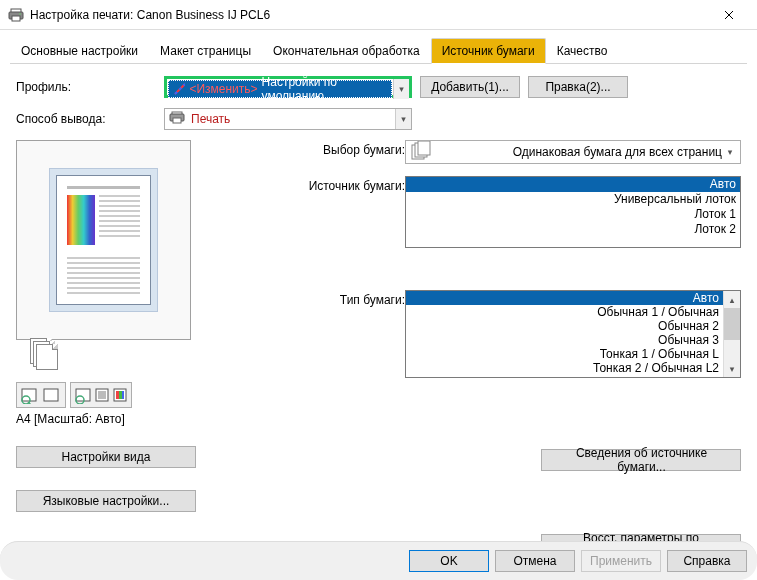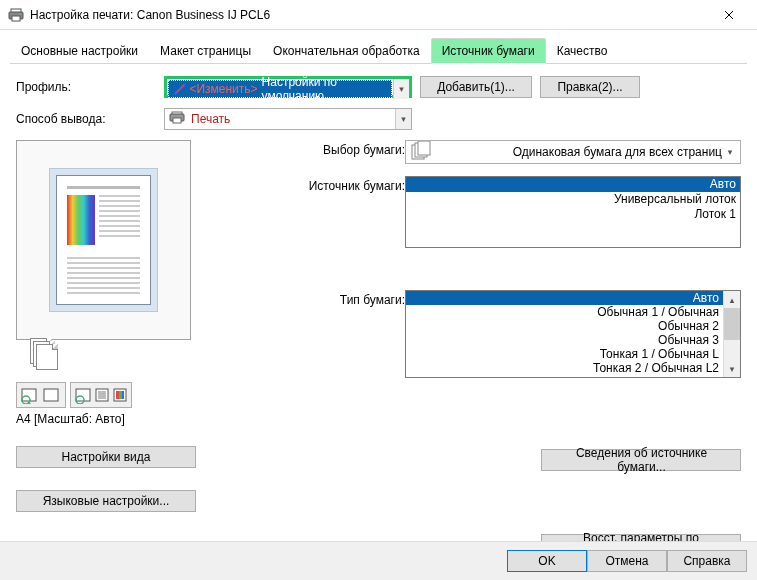--- a/index.html
+++ b/index.html
@@ -7,21 +7,21 @@
 
 .titlebar { display: flex; align-items: center; height: 30px; padding: 0 8px; border-bottom: 1px solid #ddd; }
 .titlebar .icon { width: 16px; height: 16px; margin-right: 6px; }
 .titlebar .title { flex: 1; color: #000; }
 .titlebar .close { width: 40px; height: 28px; display: flex; align-items: center; justify-content: center; font-size: 14px; }
 
 .content { padding: 8px 10px 4px 10px; }
 
 .tabs { display: flex; border-bottom: 1px solid #d4d4d4; position: relative; }
 .tab { padding: 5px 10px; border: 1px solid transparent; border-bottom: none; cursor: pointer; color: #000; }
-.tab.active { border: 1px solid #d4d4d4; border-bottom: 1px solid #fff; background: #86efac; margin-bottom: -1px; border-top-left-radius: 2px; border-top-right-radius: 2px; }
+.tab.active { border: 1px solid #d4d4d4; border-bottom: 1px solid #fff; background: #eab308; margin-bottom: -1px; border-top-left-radius: 2px; border-top-right-radius: 2px; }
 
 .tab-panel { padding: 12px 6px 6px 6px; }
 
 .row { display: flex; align-items: center; margin-bottom: 10px; gap: 8px; }
 .row .label { width: 140px; color: #000; }
 
 .profile-select { flex: 0 0 248px; height: 22px; border: 3px solid #22c55e; display: flex; background: #fff; position: relative; }
 .profile-inner { flex: 1; height: 18px; margin: 1px; background: #0a64ad; border: 1px dotted #fff; display: flex; align-items: center; padding: 0 4px; color: #fff; gap: 4px; }
 .profile-select .arrow { width: 16px; height: 20px; display: flex; align-items: center; justify-content: center; border-left: 1px solid #ccc; background: #f0f0f0; }
 
@@ -83,21 +83,21 @@
 .scrollbar .thumb { position:absolute; top:0; left:0; right:0; height:32px; background:#cdcdcd; }
 
 .bottom-buttons { display:flex; justify-content:space-between; margin-top:20px; gap:8px; }
 .bottom-buttons .left-btns { display:flex; flex-direction:column; gap:22px; }
 .bottom-buttons .left-btns .btn { width:180px; }
 .bottom-buttons .right-btn .btn { width:200px;padding-left:15px; }
 
 .restore-row { display:flex; justify-content:flex-end; margin-top:22px; margin-bottom:4px; }
 .restore-row .btn { width:200px; }
 
-.dialog-footer { border-top: 1px solid #ddd; padding: 8px 10px; display:flex; justify-content:flex-end; background:#f0f0f0; position:absolute; bottom:0; left:0; right:0; }
+.dialog-footer { border-top: 1px solid #ddd; padding: 8px 10px; display:flex; justify-content:flex-end; gap:6px; background:#f0f0f0; position:absolute; bottom:0; left:0; right:0;border-radius:18px; }
 .dialog-footer .btn { width:80px; height:22px; }
 .dialog-footer .btn.primary { border-color:#0078d7; }
 
 .chev { font-size: 9px; color:#555; }
 .red-txt { color: #ff5a5a; }
 </style>
 </head>
 <body>
 
 <div class="titlebar">
@@ -137,21 +137,21 @@
               <path d="M2 12 L12 2" stroke="#f33" stroke-width="2"></path>
               <path d="M2 12 L12 2" stroke="#36f" stroke-width="2" stroke-dasharray="3 3"></path>
             </svg>
           <span class="red-txt">&lt;Изменить&gt;</span>
           <span>Настройки по умолчанию</span>
         </div>
         <div class="arrow">
             <span class="chev">▾</span>
           </div>
       </div>
-      <button class="btn" style="width:112px">Добавить(1)...</button>
+      <button class="btn" style="width:100px">Добавить(1)...</button>
       <button class="btn" style="width:100px">Правка(2)...</button>
     </div>
 
     <div class="row">
       <div class="label">Способ вывода:</div>
       <div class="output-select">
         <span class="print-icon">
           <svg width="16" height="14" viewBox="0 0 16 14">
               <rect x="3" y="1" width="10" height="3" fill="#fff" stroke="#666"></rect>
               <rect x="1" y="3" width="14" height="7" rx="1" fill="#999" stroke="#555"></rect>
@@ -254,20 +254,21 @@
           </div>
         </div>
 
         <div class="field-row">
           <div class="flabel">Источник бумаги:</div>
           <div class="fcontrol">
             <div class="listbox">
               <div class="item selected">Авто</div>
               <div class="item">Универсальный лоток</div>
               <div class="item">Лоток 1</div>
+              <div class="item">Лоток 2</div>
             </div>
           </div>
         </div>
 
         <div class="field-row" style="margin-top:30px;">
           <div class="flabel">Тип бумаги:</div>
           <div class="fcontrol">
             <div class="listbox2">
               <div class="items">
                 <div class="item selected">Авто</div>
@@ -308,14 +309,15 @@
     <div class="restore-row">
       <button class="btn">Восст. параметры по умолчанию</button>
     </div>
 
   </div>
 </div>
 
 <div class="dialog-footer">
   <button class="btn primary">OK</button>
   <button class="btn">Отмена</button>
+  <button class="btn disabled">Применить</button>
   <button class="btn">Справка</button>
 </div>
 
 </body></html>

